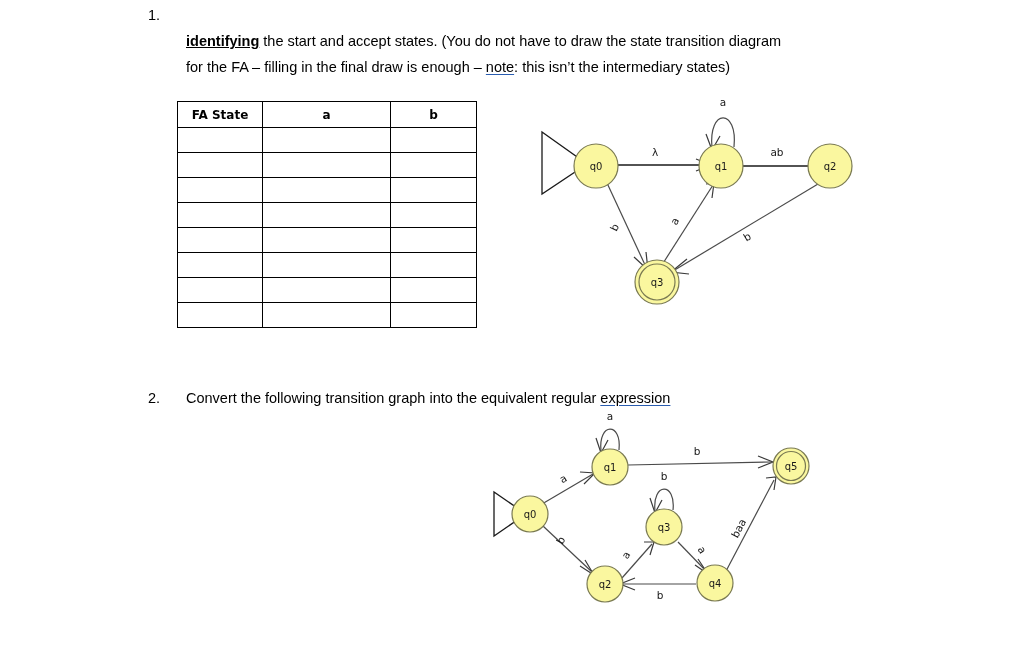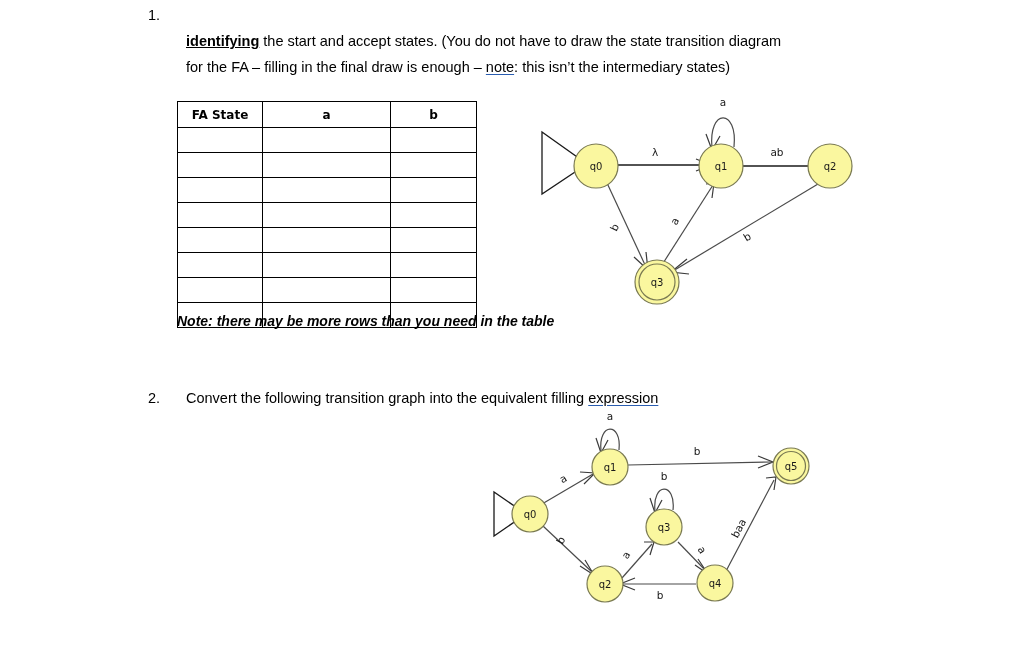--- a/index.html
+++ b/index.html
@@ -207,21 +207,20 @@
         <td></td>
       </tr>
       <tr>
         <td></td>
         <td></td>
         <td></td>
       </tr>
     </tbody>
   </table>
 
-  <div id="table-note">Note:  there may be more rows than you need in the table</div>
 
   <div class="diagram" id="diagram-1">
     <svg width="340" height="230" viewBox="0 0 340 230">
 
       <path class="start-tri" d="M 12 42 L 12 104 L 57 74 Z"></path>
 
       <line class="edge-dark" x1="88" y1="75" x2="180" y2="75"></line>
       <path class="arrowhead" d="M 166 69 L 181 75 L 166 81"></path>
       <text class="edge-label" x="125" y="66">λ</text>
 
@@ -338,17 +337,17 @@
         <circle class="node-outer" cx="311" cy="58" r="18"></circle>
         <circle class="node-circle" cx="311" cy="58" r="14.5"></circle>
         <text class="node-label" x="311" y="58">q5</text>
       </g>
     </svg>
   </div>
 
   <div class="qblock" id="q2-block">
     <div class="qnum">2.</div>
     <div class="qbody">
-      <span>Convert the following transition graph into the equivalent filling </span><span class="ul-spell">expression</span>
+      <span>Convert the following transition graph into the equivalent regular </span><span class="ul-spell">expression</span>
     </div>
   </div>
 
 </div>
 
 </body></html>

